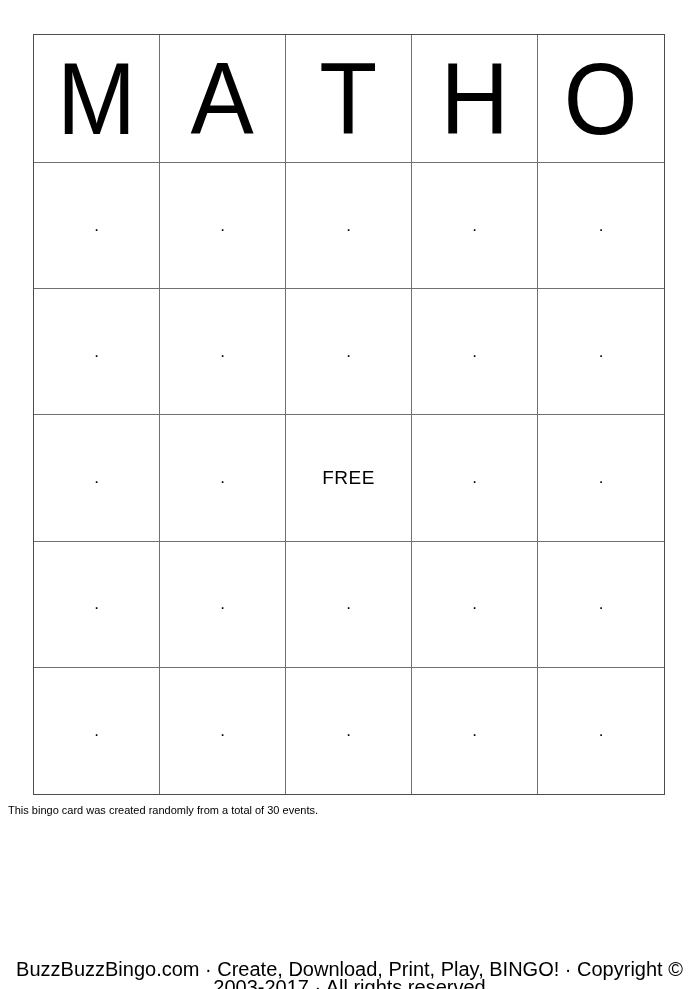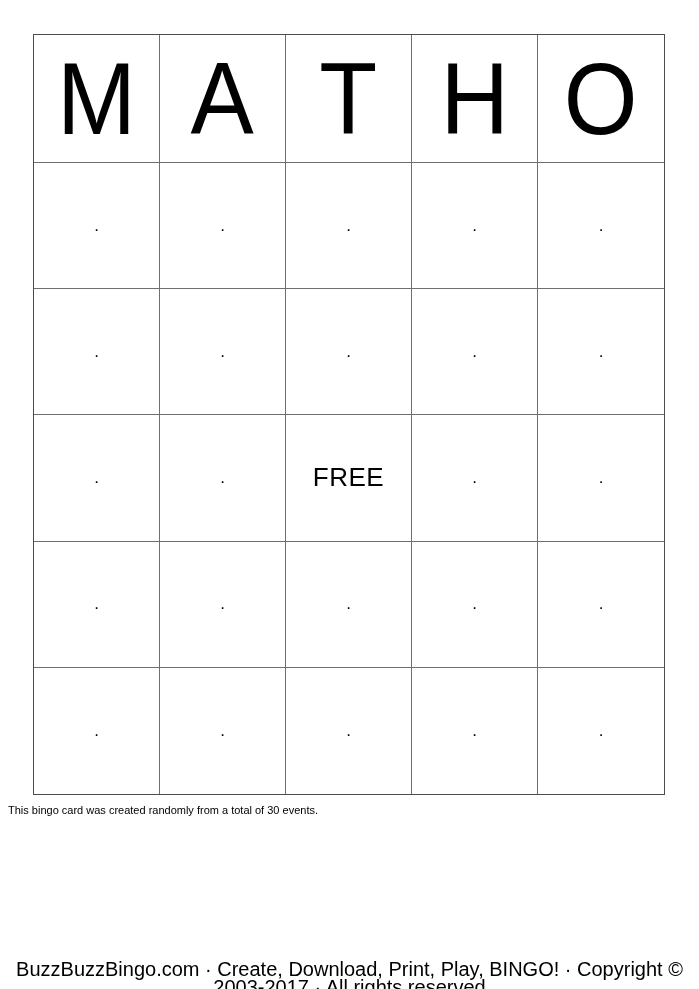--- a/index.html
+++ b/index.html
@@ -48,21 +48,21 @@
   }
   .cell.header span {
     display: inline-block;
     transform: scaleX(0.93);
   }
   .cell.dot {
     font-size: 17px;
     color: #000000;
   }
   .cell.free {
-    font-size: 26px;
+    font-size: 19px;
     letter-spacing: 0.5px;
     color: #000000;
   }
   .note {
     position: absolute;
     left: 8px;
     top: 803px;
     font-size: 11px;
     line-height: 14px;
     color: #000000;

